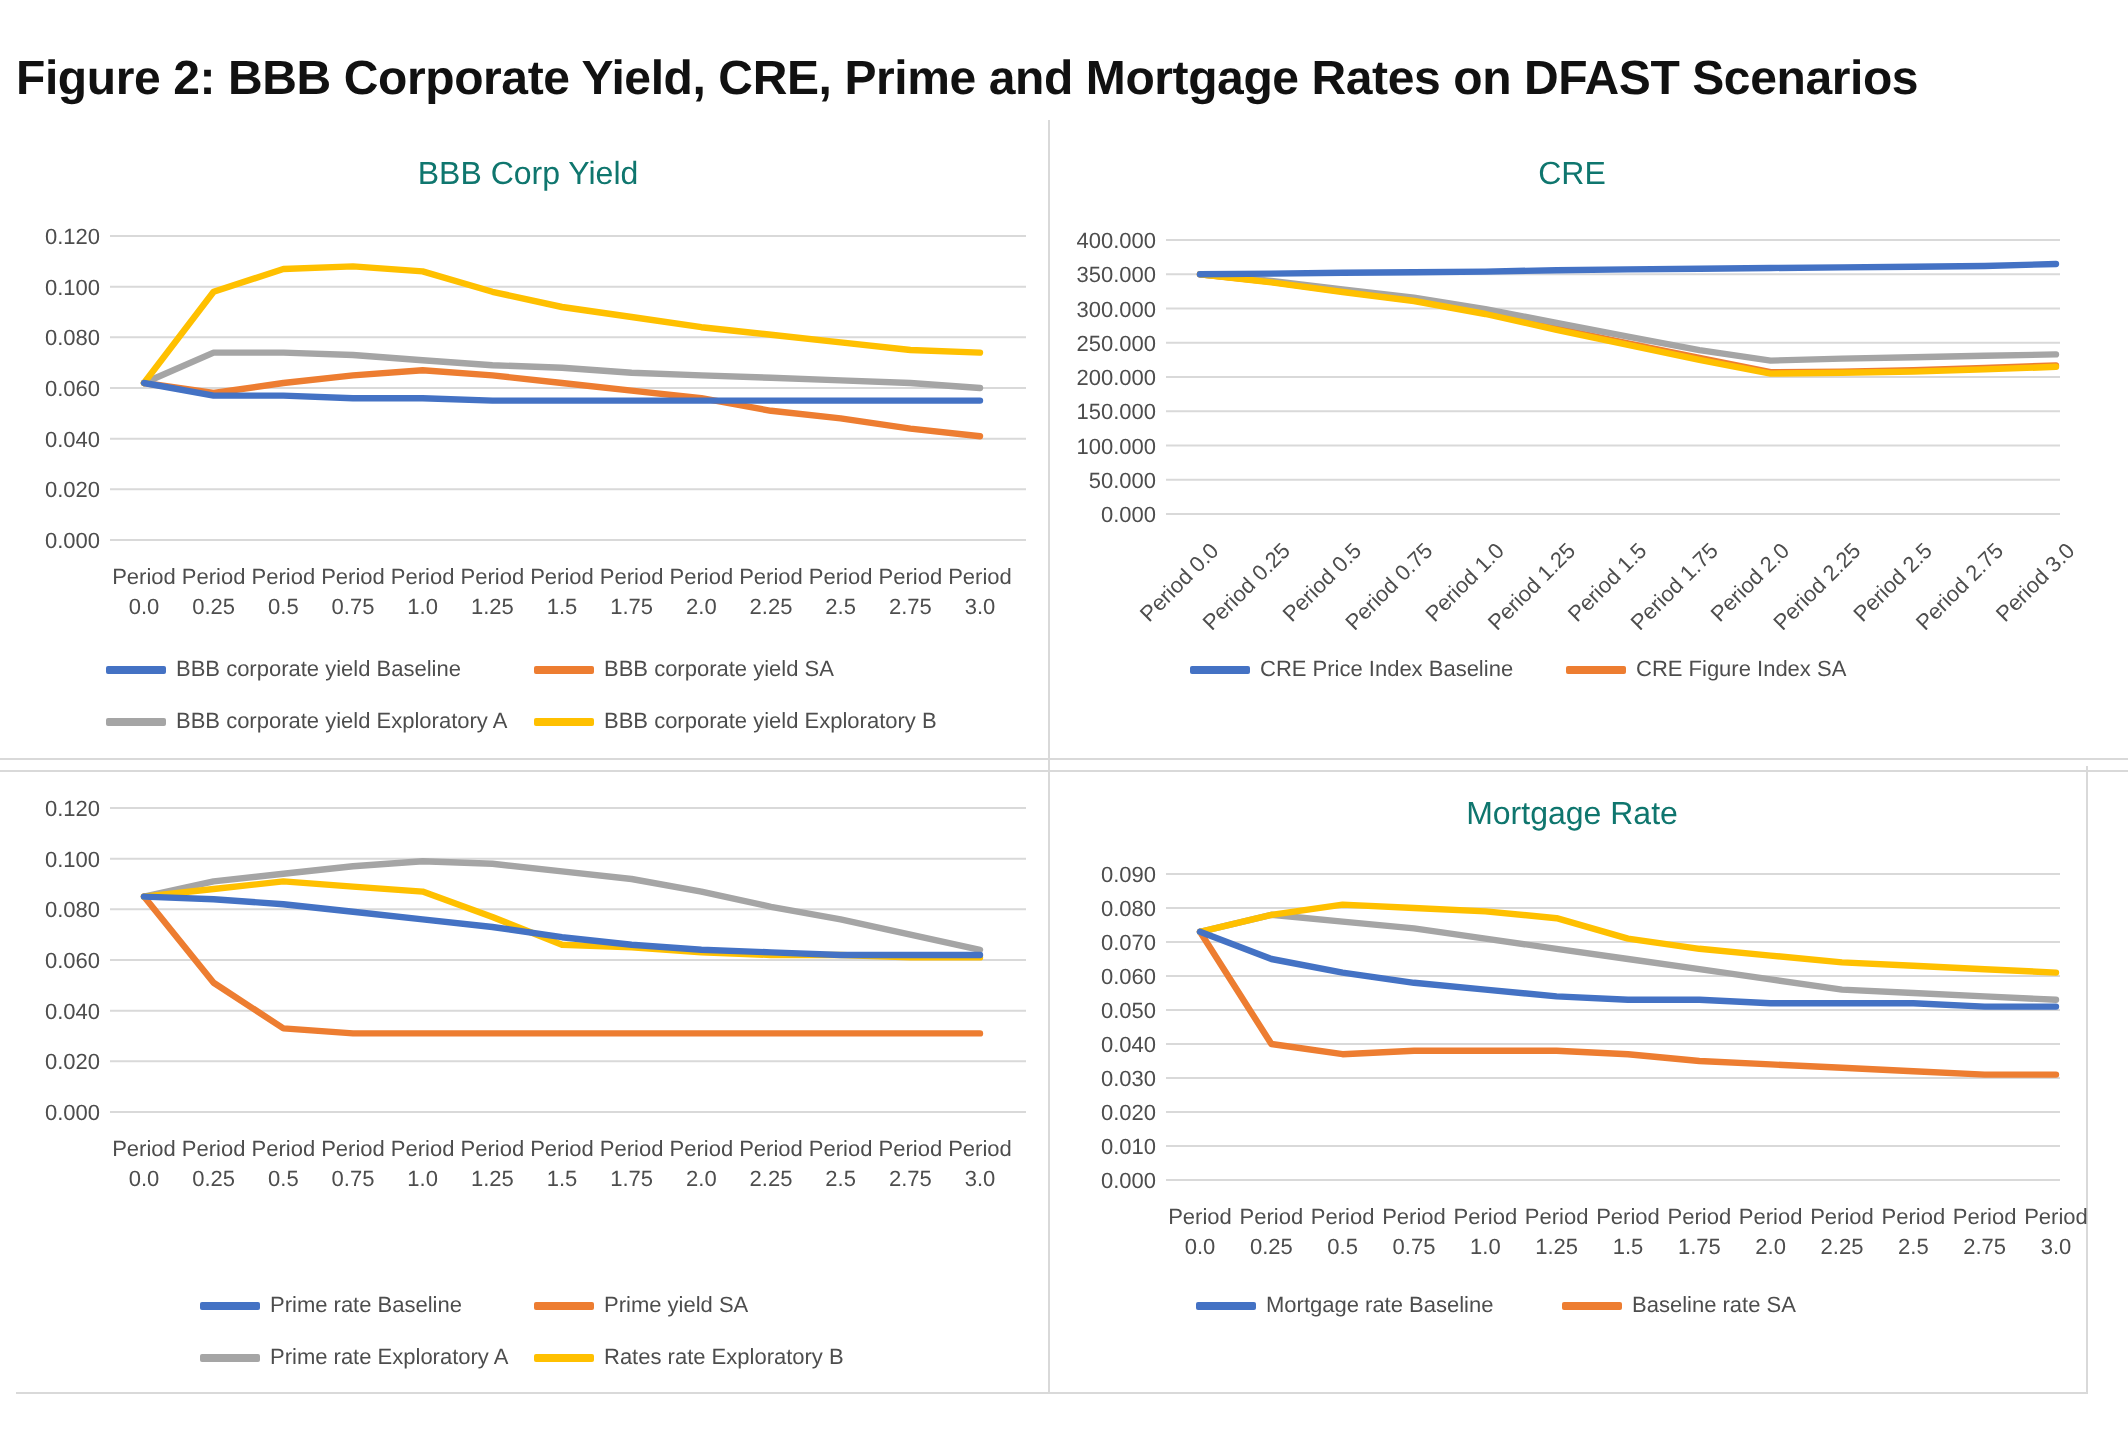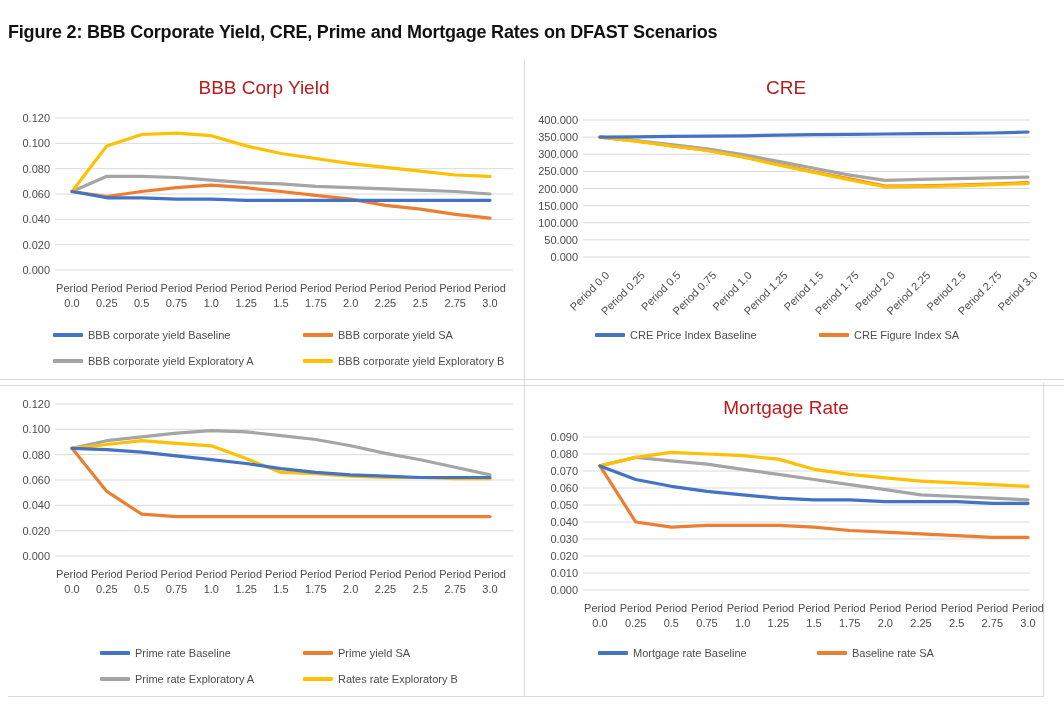--- a/index.html
+++ b/index.html
@@ -2,35 +2,35 @@
 <html><head>
 <meta charset="utf-8">
 <style>
   html,body{margin:0;padding:0;}
   body{
     width:1064px;height:716px;position:relative;background:#ffffff;
     font-family:"Liberation Sans",sans-serif;overflow:hidden;
   }
   .fig-title{
     position:absolute;left:8px;top:10px;width:1048px;
-    font-size:18px;font-weight:700;color:#111111;letter-spacing:-0.2px;
+    font-size:24px;font-weight:700;color:#111111;letter-spacing:-0.2px;
   }
   .panel{position:absolute;}
   .p0{left:8px;  top:60px; width:512px;height:322px;--leg-left:45px;--leg-col:214px;--leg-top:262px;--tpad:16px;}
   .p1{left:528px;top:60px; width:516px;height:322px;--leg-left:67px;--leg-col:188px;--leg-top:262px;--tpad:16px;}
   .p2{left:8px;  top:386px;width:512px;height:311px;--leg-left:92px;--leg-col:167px;--leg-top:254px;--tpad:10px;}
   .p3{left:528px;top:386px;width:516px;height:311px;--leg-left:70px;--leg-col:183px;--leg-top:254px;--tpad:10px;}
   .chart-title{
     margin:0;padding-top:var(--tpad);height:24px;line-height:24px;
-    text-align:center;font-size:19px;font-weight:400;color:#b91c1c;
+    text-align:center;font-size:16px;font-weight:400;color:#0f766e;
   }
   .chart-svg{display:block;}
   .chart-svg text{font-family:"Liberation Sans",sans-serif;fill:#4d4d4d;font-size:11px;}
   .legend{position:absolute;left:var(--leg-left);top:var(--leg-top);}
-  .legend-row{display:grid;grid-template-columns:var(--leg-col) auto;height:26px;align-items:center;gap:36px;}
+  .legend-row{display:grid;grid-template-columns:var(--leg-col) auto;height:26px;align-items:center;}
   .legend-item{display:flex;align-items:center;white-space:nowrap;}
   .swatch{display:inline-block;width:30px;height:4px;border-radius:1px;margin-right:5px;flex:none;}
   .legend-label{font-size:11px;color:#4d4d4d;}
   .divider{position:absolute;background:#d9d9d9;}
   .div-v{left:524px;top:60px;width:1px;height:637px;}
   .div-h1{left:0;top:379px;width:1064px;height:1px;}
   .div-h2{left:0;top:385px;width:1064px;height:1px;}
   .border-r{left:1043px;top:383px;width:1px;height:314px;}
   .border-b{left:8px;top:696px;width:1036px;height:1px;}
 </style>

